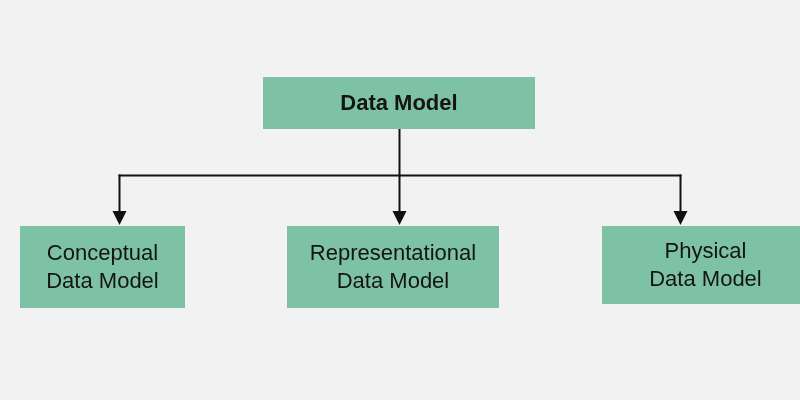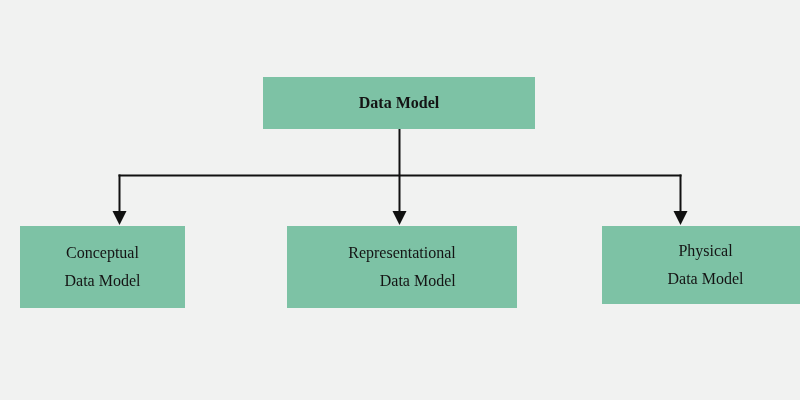--- a/index.html
+++ b/index.html
@@ -32,45 +32,43 @@
     position: absolute;
     background: var(--box-fill, #7dc2a5);
     color: var(--text, #141414);
     display: flex;
     align-items: center;
     justify-content: center;
     text-align: center;
   }
   .box .label {
     white-space: pre-line;
-    font-size: 16px;
+    font-size: 22px;
     line-height: 28px;
-    font-family: Liberation Serif, serif;
   }
   .box.root {
     left: 263px;
     top: 77px;
     width: 272px;
     height: 52px;
   }
   .box.root .label {
     font-weight: bold;
   }
   .box.child-0 {
     left: 20px;
     top: 226px;
     width: 165px;
     height: 82px;
   }
   .box.child-1 {
     left: 287px;
     top: 226px;
-    width: 230px;
+    width: 212px;
     height: 82px;
-    text-align: right;
   }
   .box.child-2 {
     left: 578px;
     top: 226px;
     width: 207px;
     height: 78px;
     margin-left: 24px;
   }
 </style>
 </head>

